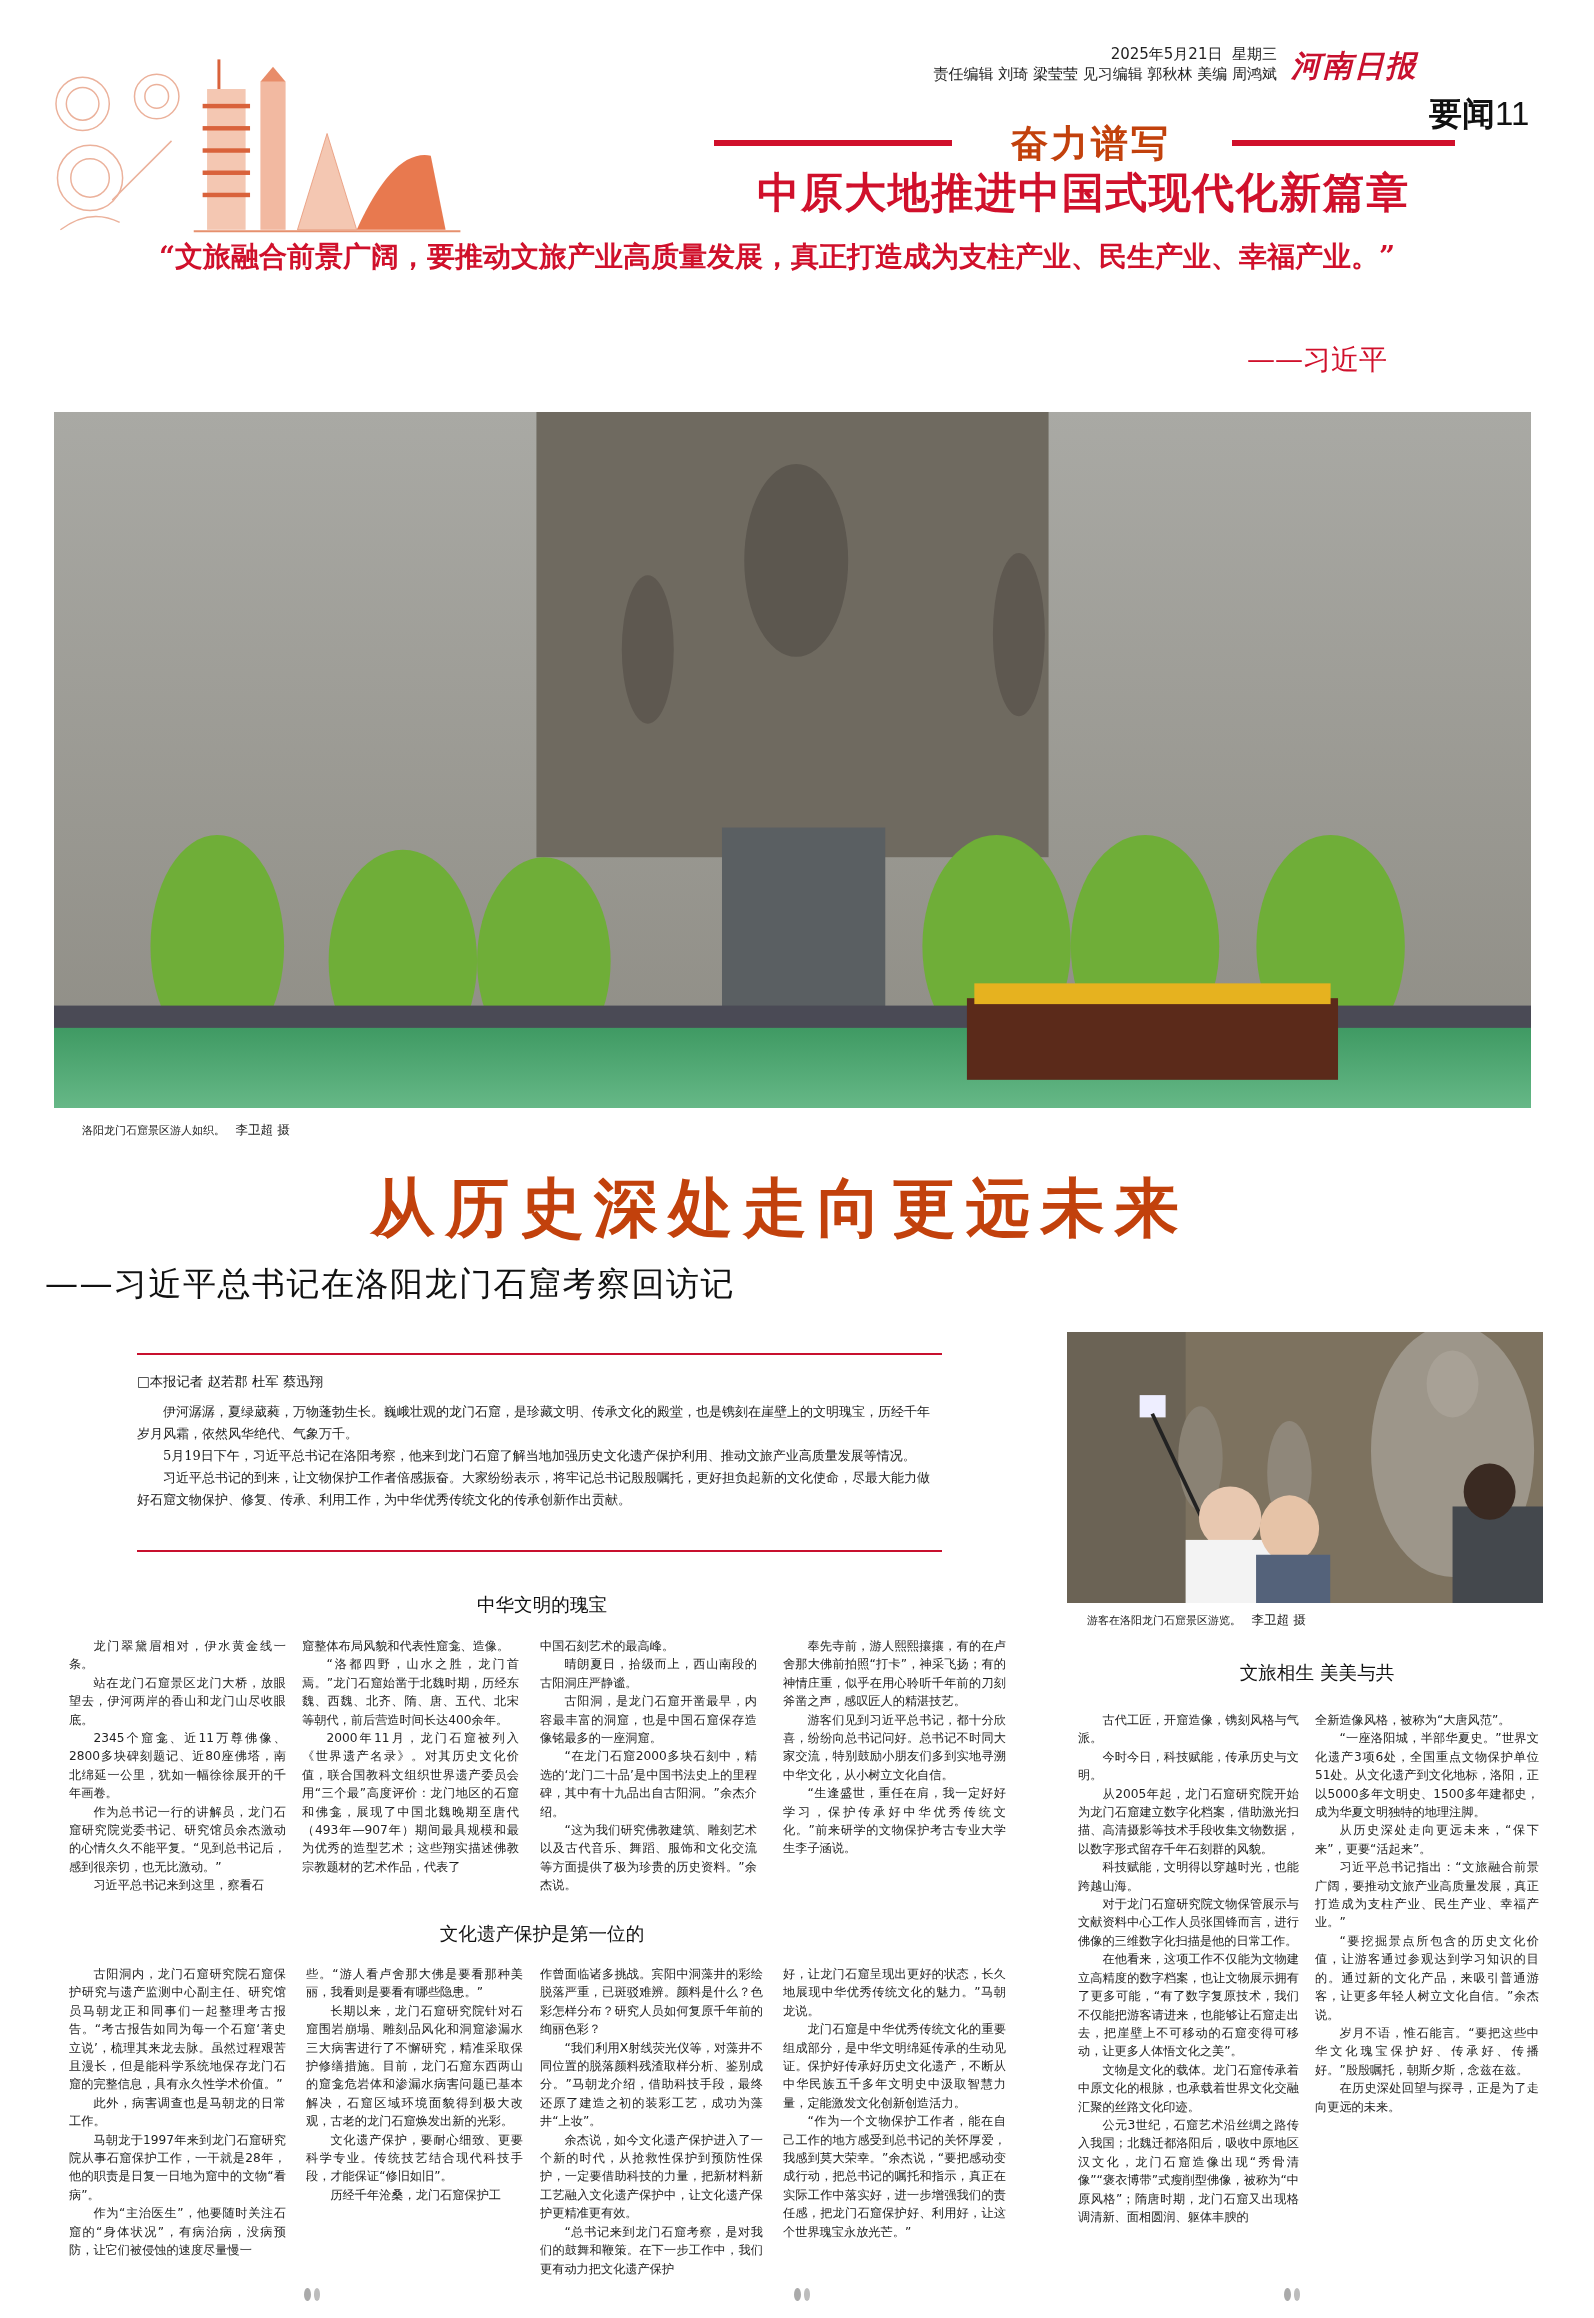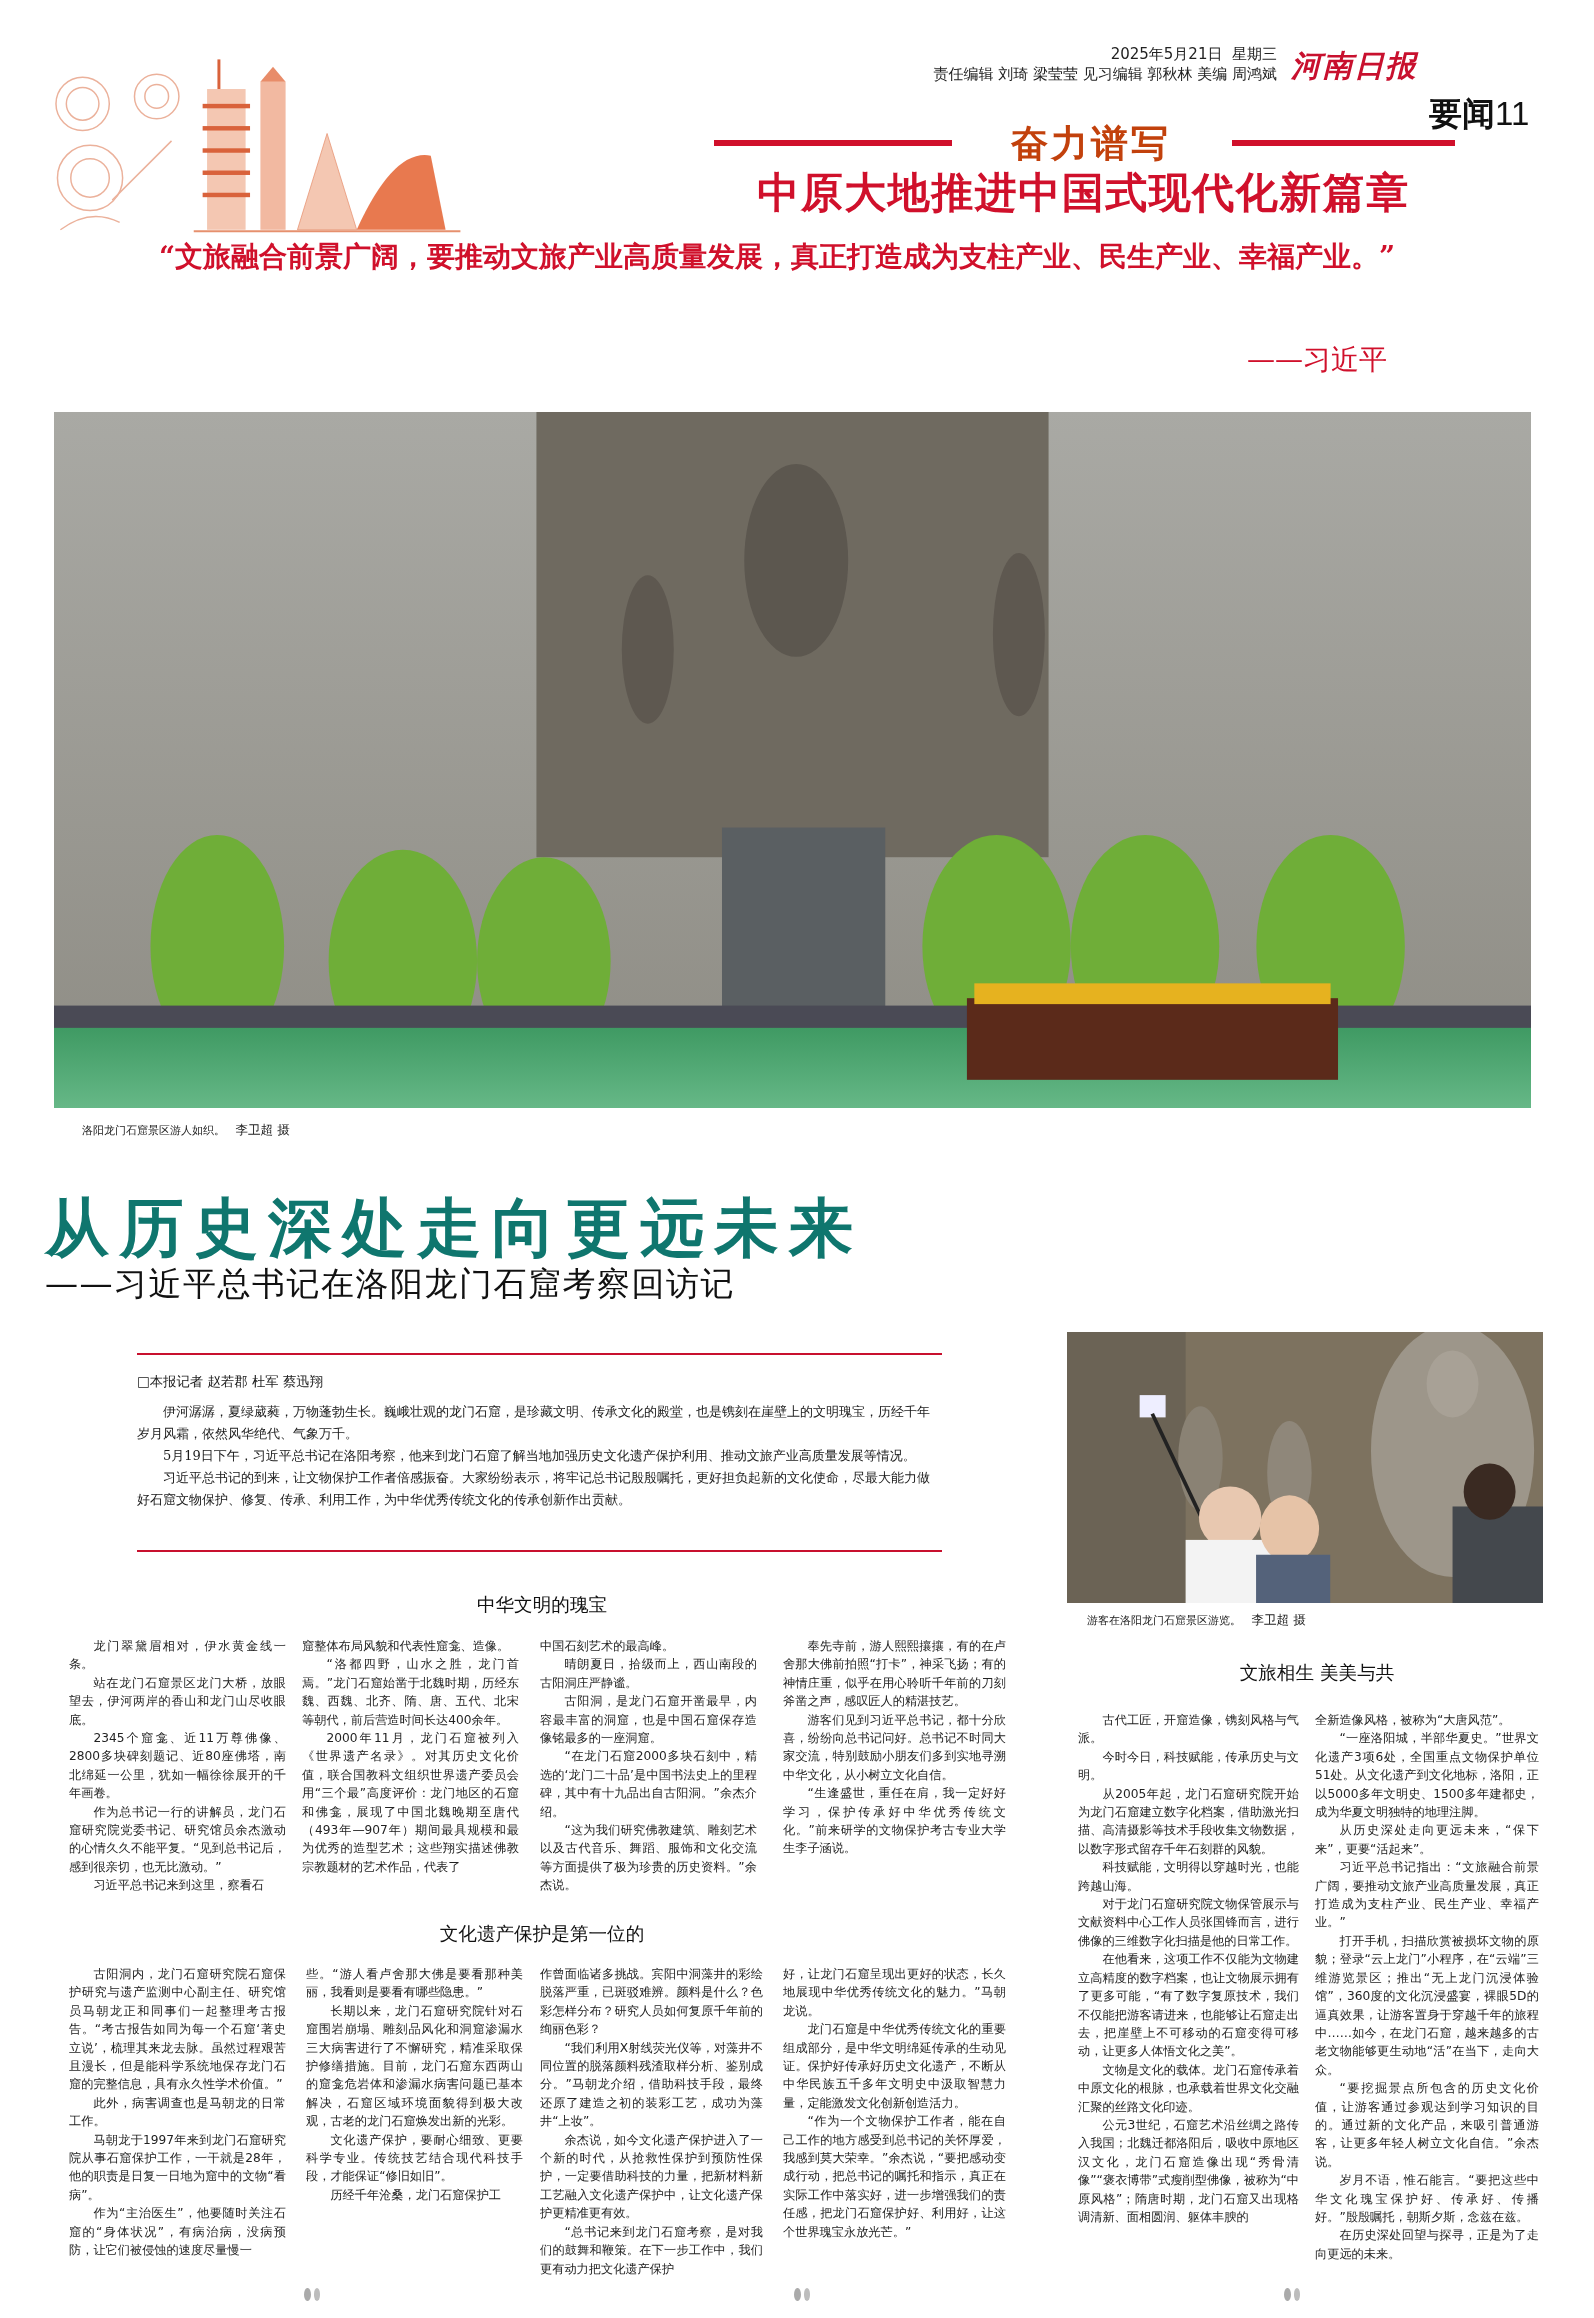--- a/index.html
+++ b/index.html
@@ -15,21 +15,21 @@
   .red-line{height:6px;background:#d0102b;}
   .kicker{color:#c2410c;font-weight:bold;font-size:37px;letter-spacing:3px;text-align:center;}
   .mainhead{color:#d0102b;font-weight:bold;font-size:42px;letter-spacing:1.5px;text-align:center;}
   .quote{color:#d0102b;font-family:"DejaVu Serif",serif;font-weight:bold;font-size:28px;line-height:42px;}
   .attrib{color:#d0102b;font-family:"DejaVu Serif",serif;font-size:28px;}
   
   .photo{overflow:hidden;}
   .caption{font-size:11px;color:#222;font-family:"DejaVu Serif",serif;}
   .caption b{font-family:"DejaVu Sans",sans-serif;font-weight:normal;font-size:12.6px;margin-left:10.4px;}
   
-  .headline{font-weight:bold;font-size:64px;letter-spacing:10.4px;color:#0f766e;margin-top:20px;}
+  .headline{font-weight:bold;font-size:64px;letter-spacing:10.4px;text-align:center;color:#c2410c;}
   .subhead{font-family:"DejaVu Serif",serif;font-size:33px;text-align:left;color:#111;letter-spacing:1.5px;}
   .rule-red{height:2.2px;background:#c8102e;}
   .byline{font-size:13.4px;}
   .lead p{margin:0;text-indent:2em;font-family:"DejaVu Serif",serif;font-size:13px;line-height:22px;}
   .subtitle{font-size:18.6px;text-align:center;color:#111;}
   .col p{margin:0;text-indent:2em;font-size:12.2px;line-height:18.4px;text-align:justify;color:#222;}
   .col p.cont{text-indent:0;}
   .dots{display:flex;gap:3px;}
   .dots span{width:6.7px;height:13.4px;border-radius:50%;background:#aaa;display:block;}
   .dots span+span{background:#bdbdbd;}
@@ -222,21 +222,20 @@
   <p>对于龙门石窟研究院文物保管展示与文献资料中心工作人员张国锋而言，进行佛像的三维数字化扫描是他的日常工作。</p>
   <p>在他看来，这项工作不仅能为文物建立高精度的数字档案，也让文物展示拥有了更多可能，“有了数字复原技术，我们不仅能把游客请进来，也能够让石窟走出去，把崖壁上不可移动的石窟变得可移动，让更多人体悟文化之美”。</p>
   <p>文物是文化的载体。龙门石窟传承着中原文化的根脉，也承载着世界文化交融汇聚的丝路文化印迹。</p>
   <p>公元3世纪，石窟艺术沿丝绸之路传入我国；北魏迁都洛阳后，吸收中原地区汉文化，龙门石窟造像出现“秀骨清像”“褒衣博带”式瘦削型佛像，被称为“中原风格”；隋唐时期，龙门石窟又出现格调清新、面相圆润、躯体丰腴的</p>
 </div>
 <div class="abs col" style="left:1315px;top:1711px;width:224px;">
   <p class="cont">全新造像风格，被称为“大唐风范”。</p>
   <p>“一座洛阳城，半部华夏史。”世界文化遗产3项6处，全国重点文物保护单位51处。从文化遗产到文化地标，洛阳，正以5000多年文明史、1500多年建都史，成为华夏文明独特的地理注脚。</p>
   <p>从历史深处走向更远未来，“保下来”，更要“活起来”。</p>
   <p>习近平总书记指出：“文旅融合前景广阔，要推动文旅产业高质量发展，真正打造成为支柱产业、民生产业、幸福产业。”</p>
-  <p>打开手机，扫描欣赏被损坏文物的原貌；登录“云上龙门”小程序，在“云端”三维游览景区；推出“无上龙门沉浸体验馆”，360度的文化沉浸盛宴，裸眼5D的逼真效果，让游客置身于穿越千年的旅程中……如今，在龙门石窟，越来越多的古老文物能够更生动地“活”在当下，走向大众。</p>
   <p>“要挖掘景点所包含的历史文化价值，让游客通过参观达到学习知识的目的。通过新的文化产品，来吸引普通游客，让更多年轻人树立文化自信。”余杰说。</p>
   <p>岁月不语，惟石能言。“要把这些中华文化瑰宝保护好、传承好、传播好。”殷殷嘱托，朝斯夕斯，念兹在兹。</p>
   <p>在历史深处回望与探寻，正是为了走向更远的未来。</p>
 </div>
 
 <div class="abs dots" style="left:304px;top:2288px;">
     <span></span>
     <span></span>
   </div>
 <div class="abs dots" style="left:794px;top:2288px;">

